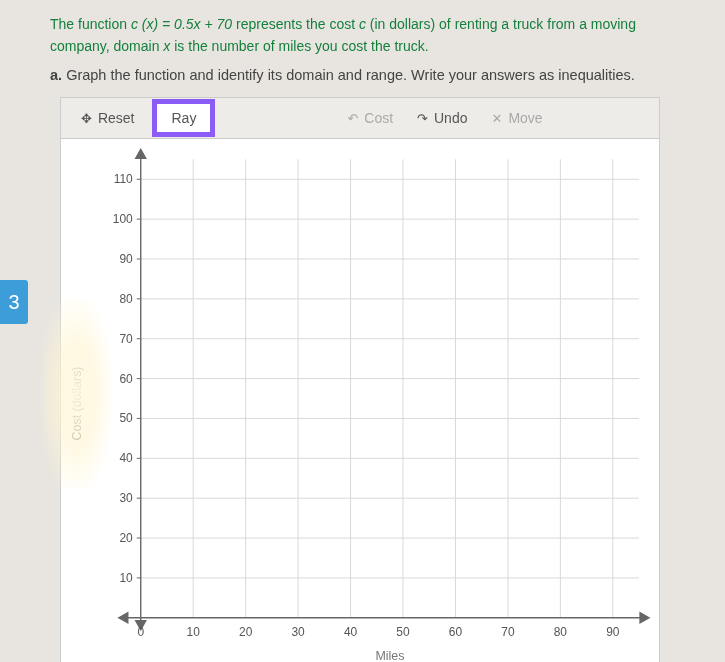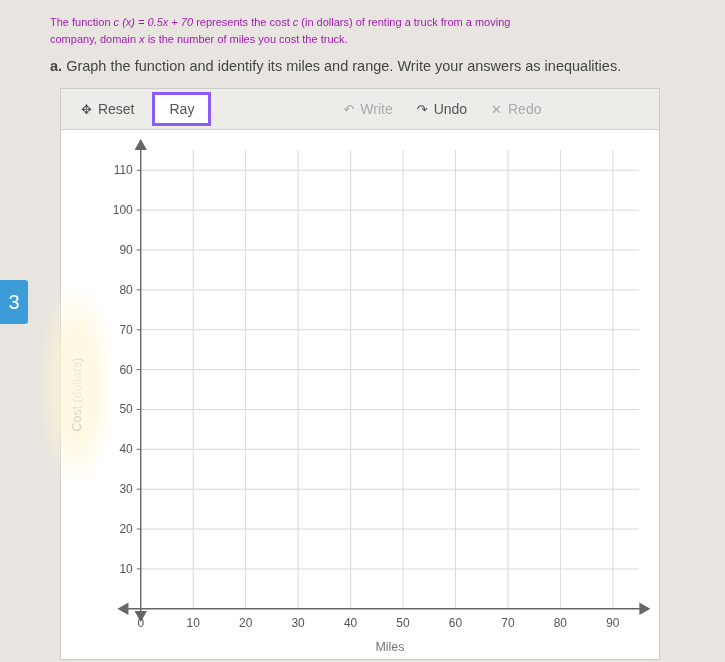--- a/index.html
+++ b/index.html
@@ -7,23 +7,23 @@
     font-family: Arial, Helvetica, sans-serif;
     background: #e8e5e0;
     width: 725px;
     height: 662px;
     position: relative;
     overflow: hidden;
     color: #333;
   }
   .problem-text {
     padding: 14px 46px 6px 50px;
-    font-size: 11px;
+    font-size: 14px;
     line-height: 1.55;
-    color: #a21caf;
+    color: #15803d;
   }
   .problem-text .italic { font-style: italic; }
   .sub-q {
     padding: 4px 30px 10px 50px;
     font-size: 14.5px;
     color: #444;
   }
   .sub-q .bold { font-weight: bold; }
   .page-tab {
     position: absolute;
@@ -59,21 +59,21 @@
     display: flex;
     align-items: center;
     gap: 6px;
     padding: 6px 12px;
     color: #555;
     cursor: pointer;
   }
   .tb-btn.disabled { color: #aaa; }
   .tb-btn .glyph { font-size: 13px; }
   .ray-btn {
-    border: 3px solid #8b5cf6;
+    border: 5px solid #8b5cf6;
     background: #fff;
     padding: 6px 14px;
     color: #555;
     margin-left: 6px;
     cursor: pointer;
   }
   .spacer { flex: 0 0 120px; }
   .chart-wrap {
     width: 600px;
     height: 530px;
@@ -106,45 +106,45 @@
   <span> represents the cost </span>
   <span class="italic">c</span>
   <span> (in dollars) of renting a truck from a moving</span><br>
   <span>company, domain </span>
   <span class="italic">x</span>
   <span> is the number of miles you cost the truck.</span>
 </div>
 
 <div class="sub-q">
   <span class="bold">a.</span>
-  <span> Graph the function and identify its miles and range. Write your answers as inequalities.</span>
+  <span> Graph the function and identify its domain and range. Write your answers as inequalities.</span>
 </div>
 
 <div class="page-tab">3</div>
 
 <div class="graph-area">
 
   <div class="toolbar">
     <div class="tb-btn">
       <span class="glyph">✥</span>
       <span>Reset</span>
     </div>
     <div class="ray-btn">Ray</div>
     <div class="spacer"></div>
     <div class="tb-btn disabled">
       <span class="glyph">↶</span>
-      <span>Write</span>
+      <span>Cost</span>
     </div>
     <div class="tb-btn">
       <span class="glyph">↷</span>
       <span>Undo</span>
     </div>
     <div class="tb-btn disabled">
       <span class="glyph">✕</span>
-      <span>Redo</span>
+      <span>Move</span>
     </div>
   </div>
 
   <div class="chart-wrap">
     <div class="glare"></div>
     <svg class="chart" viewBox="0 0 600 530">
       <g id="grid" class="grid">
           <line x1="132.6315789473684" x2="132.6315789473684" y1="20" y2="480"></line>
           <line x1="185.26315789473682" x2="185.26315789473682" y1="20" y2="480"></line>
           <line x1="237.89473684210526" x2="237.89473684210526" y1="20" y2="480"></line>

